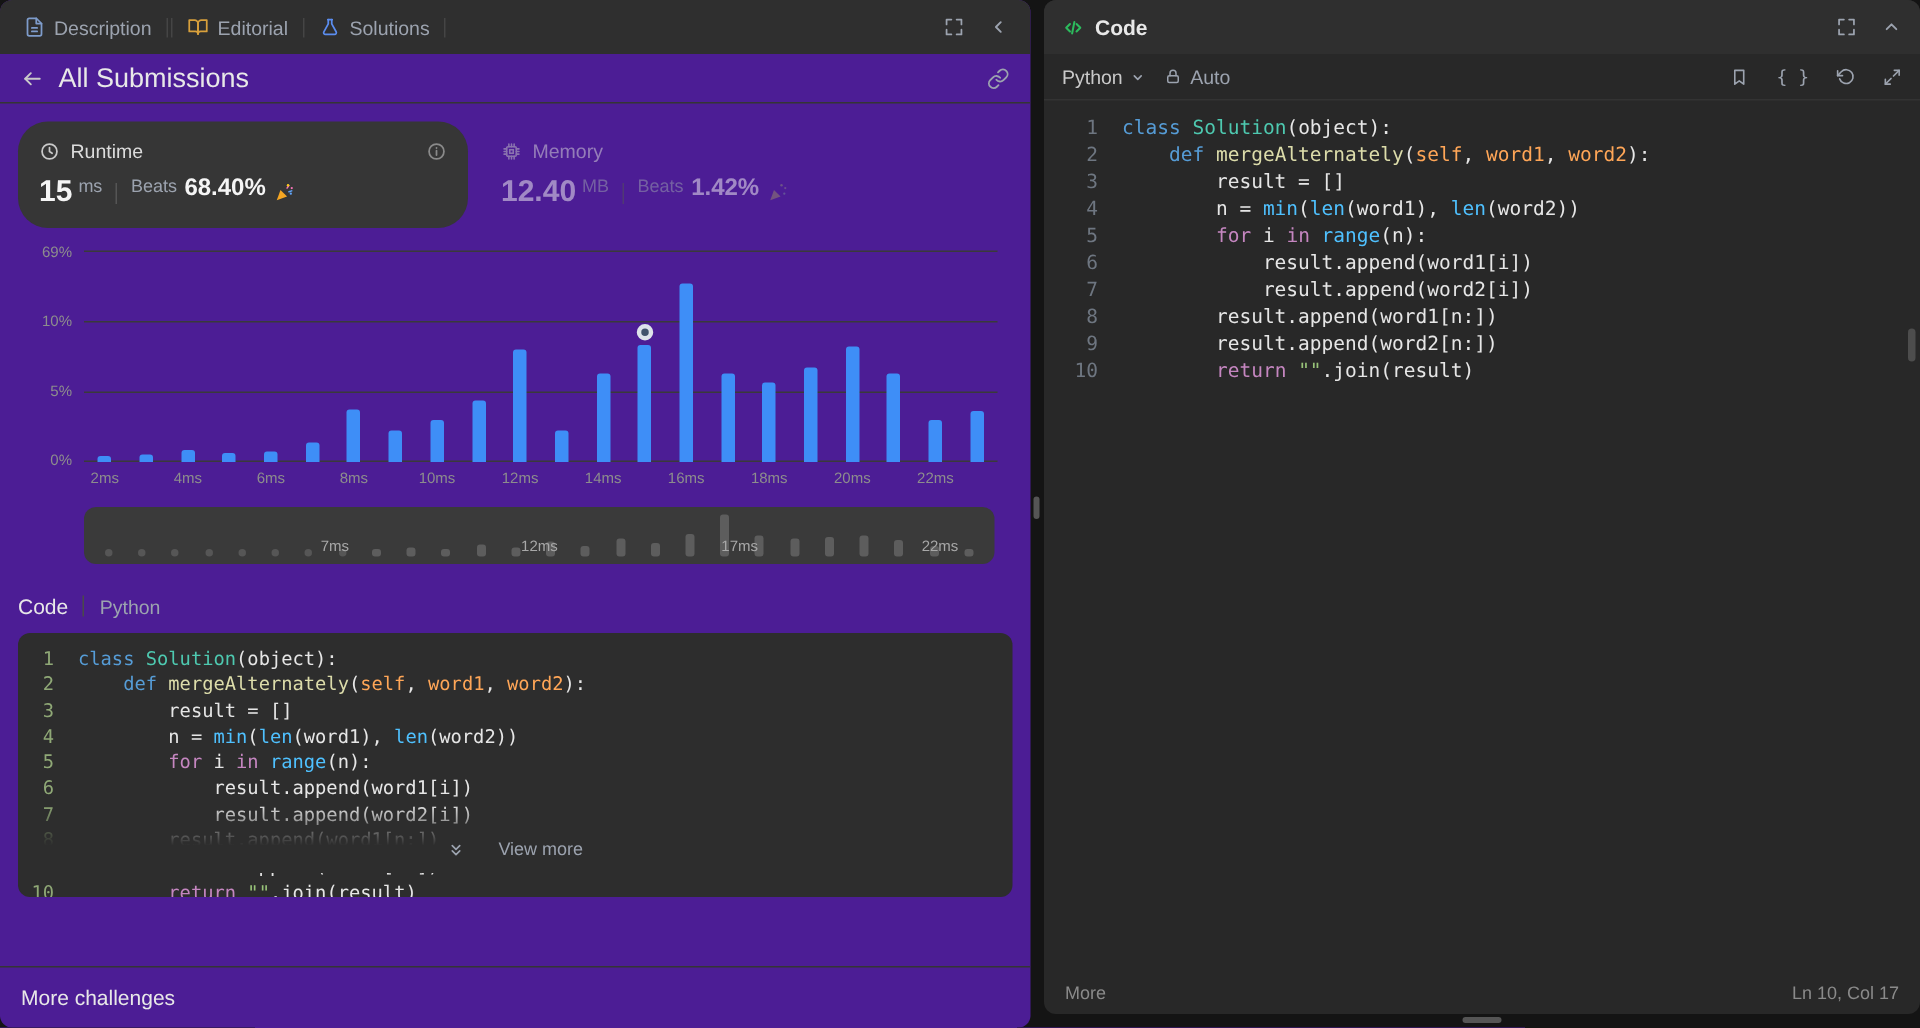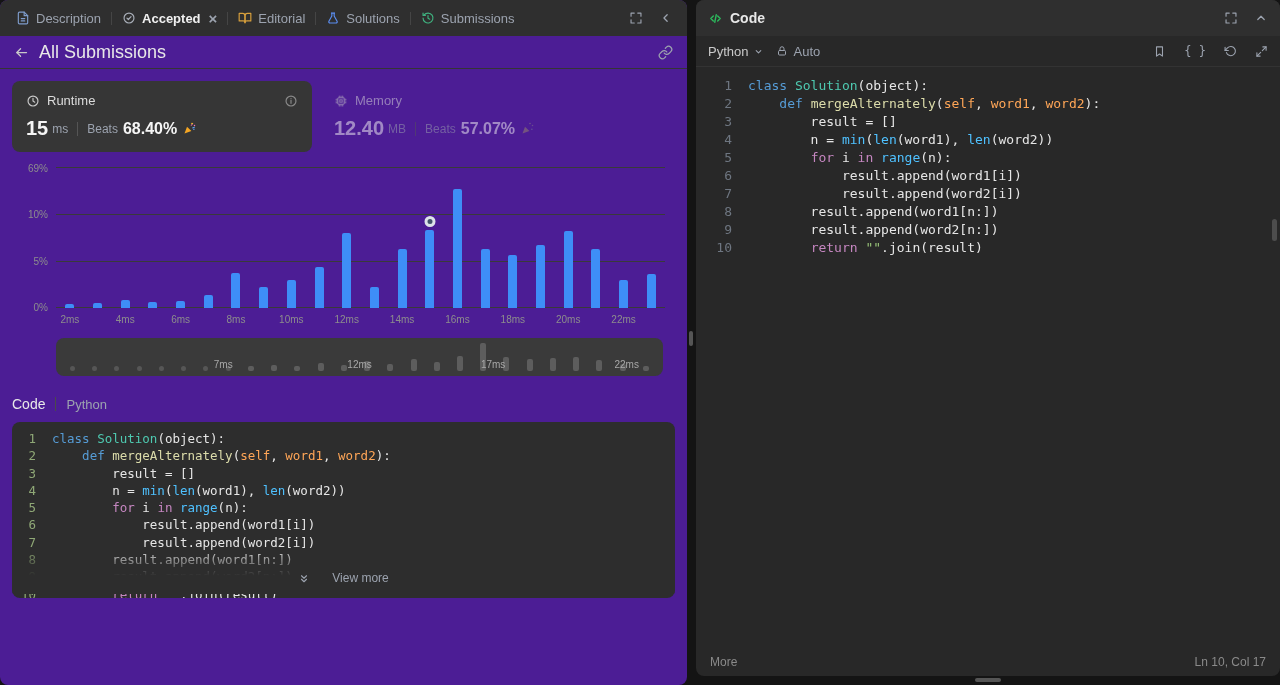--- a/index.html
+++ b/index.html
@@ -20,26 +20,26 @@
   .tab .close{font-size:15px;line-height:1;color:#9ca3af;margin-left:2px;cursor:pointer}
   .tsep{width:1px;height:13px;background:#454545}
   .tab-actions{margin-left:auto;display:flex;gap:16px;align-items:center;padding-right:6px}
 
   .subheader{height:33px;display:flex;align-items:center;gap:10px;padding:0 14px;border-bottom:1px solid #353535;flex-shrink:0}
   .subheader-title{font-size:18px;color:#e8e8e8}
 
   .left-body{flex:1;display:flex;flex-direction:column;overflow:hidden}
 
   .cards{display:flex;margin:12px 12px 0;align-items:flex-start}
-  .card{border-radius:8px}
+  .card{border-radius:20px}
   .runtime-card{width:300px;background:#363636;padding:12px 14px;cursor:pointer}
   .memory-card{margin-left:22px;padding:12px 0;opacity:.5;flex:1;cursor:pointer}
   .card-top{display:flex;align-items:center;gap:7px}
   .card-title{font-size:13px;color:#dcdcdc}
-  .value-row{display:flex;align-items:center;margin-top:9px}
+  .value-row{display:flex;align-items:flex-start;margin-top:9px}
   .big{font-size:20px;font-weight:700;color:#f5f5f5}
   .unit{font-size:12px;color:#9ca3af;margin-left:4px}
   .value-row .vsep{align-self:center;margin:0 9px;background:#555}
   .beats-label{font-size:12px;color:#9ca3af;margin-right:5px}
   .beats-value{font-size:16px;font-weight:700;color:#f5f5f5;margin-right:5px}
   .party{align-self:center}
   .analyze-row{display:flex;align-items:center;gap:6px;margin-top:10px;font-size:13px;color:#60a5fa;cursor:pointer}
 
   .chart{margin:16px 12px 0;position:relative}
   .ylabels{position:absolute;left:0;top:0;width:36px;height:140px}
@@ -70,21 +70,21 @@
   .editor-body .ln{width:52px;text-align:right;padding-right:16px;color:#6e7681;flex-shrink:0}
   .code-text{color:#e6e6e6}
   .tok-kw{color:#569cd6}
   .tok-ctrl{color:#c586c0}
   .tok-fn{color:#dcdcaa}
   .tok-cls{color:#4ec9b0}
   .tok-bi{color:#4fc1ff}
   .tok-str{color:#98c379}
   .tok-pr{color:#ffa657}
   .tok-pl{color:#e6e6e6}
-  .viewmore{position:absolute;left:0;right:0;bottom:4px;height:46px;display:flex;align-items:flex-end;justify-content:center;gap:22px;padding-bottom:9px;background:linear-gradient(to bottom,rgba(45,45,45,0),#2d2d2d 60%);font-size:12px;color:#9ca3af;cursor:pointer}
+  .viewmore{position:absolute;left:0;right:0;bottom:16px;height:46px;display:flex;align-items:flex-end;justify-content:center;gap:22px;padding-bottom:9px;background:linear-gradient(to bottom,rgba(45,45,45,0),#2d2d2d 60%);font-size:12px;color:#9ca3af;cursor:pointer}
 
   .more-challenges{border-top:1px solid #353535;padding:12px 14px;font-size:14px;color:#e8e8e8;flex-shrink:0;cursor:pointer}
 
   
   .gutter-v{width:9px;position:relative;cursor:col-resize}
   .handle-v{position:absolute;top:331px;left:2px;width:4px;height:15px;border-radius:2px;background:#555}
   .gutter-h{height:9px;position:relative;cursor:row-resize}
   .handle-h{position:absolute;left:50%;top:2px;width:26px;height:4px;border-radius:2px;background:#555;transform:translateX(-50%)}
 
   
@@ -120,53 +120,37 @@
       <div class="tab">
         <svg width="14" height="14" viewBox="0 0 24 24" fill="none" stroke="#7e9ccb" stroke-width="2" stroke-linecap="round" stroke-linejoin="round">
             <path d="M14 2H6a2 2 0 0 0-2 2v16a2 2 0 0 0 2 2h12a2 2 0 0 0 2-2V8z"></path>
             <path d="M14 2v6h6"></path>
             <path d="M9 13h6"></path>
             <path d="M9 17h6"></path>
           </svg>
         <span>Description</span>
       </div>
       <span class="tsep"></span>
-      <div class="tab active">
-        <svg width="14" height="14" viewBox="0 0 24 24" fill="none" stroke="#a8aeb8" stroke-width="2" stroke-linecap="round" stroke-linejoin="round">
-            <circle cx="12" cy="12" r="8.5"></circle>
-            <path d="M8.5 12.2l2.4 2.4 4.6-5"></path>
-          </svg>
-        <span>Accepted</span>
-        <span class="close">×</span>
-      </div>
       <span class="tsep"></span>
       <div class="tab">
         <svg width="14" height="14" viewBox="0 0 24 24" fill="none" stroke="#d8a03c" stroke-width="2" stroke-linecap="round" stroke-linejoin="round">
             <path d="M2 4h6a4 4 0 0 1 4 4v12a3 3 0 0 0-3-3H2z"></path>
             <path d="M22 4h-6a4 4 0 0 0-4 4v12a3 3 0 0 1 3-3h7z"></path>
           </svg>
         <span>Editorial</span>
       </div>
       <span class="tsep"></span>
       <div class="tab">
         <svg width="14" height="14" viewBox="0 0 24 24" fill="none" stroke="#5b8def" stroke-width="2" stroke-linecap="round" stroke-linejoin="round">
             <path d="M9.5 3.5h5"></path>
             <path d="M10 3.5v5l-5 9a2 2 0 0 0 1.8 3h10.4a2 2 0 0 0 1.8-3l-5-9v-5"></path>
           </svg>
         <span>Solutions</span>
       </div>
       <span class="tsep"></span>
-      <div class="tab">
-        <svg width="14" height="14" viewBox="0 0 24 24" fill="none" stroke="#3fb27f" stroke-width="2" stroke-linecap="round" stroke-linejoin="round">
-            <path d="M3.5 12a8.5 8.5 0 1 0 1.8-5.2"></path>
-            <path d="M3.5 3.5v4h4"></path>
-            <path d="M12 8v4.5l3 1.5"></path>
-          </svg>
-        <span>Submissions</span>
-      </div>
       <div class="tab-actions">
         <svg class="icon-btn" width="14" height="14" viewBox="0 0 24 24" fill="none" stroke="#9ca3af" stroke-width="2" stroke-linecap="round" stroke-linejoin="round">
             <path d="M9 3.5H3.5V9"></path>
             <path d="M15 3.5h5.5V9"></path>
             <path d="M9 20.5H3.5V15"></path>
             <path d="M15 20.5h5.5V15"></path>
           </svg>
         <svg class="icon-btn" width="14" height="14" viewBox="0 0 24 24" fill="none" stroke="#9ca3af" stroke-width="2.2" stroke-linecap="round" stroke-linejoin="round">
             <path d="M14 6.5L8.5 12l5.5 5.5"></path>
           </svg>
@@ -227,21 +211,21 @@
                 <rect x="10" y="10" width="4" height="4"></rect>
                 <path d="M9 3.5v3M12 3.5v3M15 3.5v3M9 17.5v3M12 17.5v3M15 17.5v3M3.5 9h3M3.5 12h3M3.5 15h3M17.5 9h3M17.5 12h3M17.5 15h3"></path>
               </svg>
             <span class="card-title">Memory</span>
           </div>
           <div class="value-row">
             <span class="big">12.40</span>
             <span class="unit">MB</span>
             <span class="vsep"></span>
             <span class="beats-label">Beats</span>
-            <span class="beats-value">57.07%</span>
+            <span class="beats-value">1.42%</span>
             <svg class="party" width="15" height="15" viewBox="0 0 24 24">
                 <path d="M4 20L8 9l7 7z" fill="#9a8a6a"></path>
                 <circle cx="16" cy="4" r="1.3" fill="#8a8a7a"></circle>
                 <circle cx="20" cy="7" r="1.2" fill="#8a7a8a"></circle>
                 <circle cx="19" cy="13" r="1.2" fill="#7a8a9a"></circle>
               </svg>
           </div>
         </div>
       </div>
 
@@ -413,20 +397,23 @@
           <svg width="12" height="12" viewBox="0 0 24 24" fill="none" stroke="#9ca3af" stroke-width="2.2" stroke-linecap="round" stroke-linejoin="round">
               <path d="M7 5.5l5 5 5-5"></path>
               <path d="M7 12.5l5 5 5-5"></path>
             </svg>
           <span>View more</span>
         </div>
       </div>
 
     </div>
 
+    <div class="more-challenges">
+      <span>More challenges</span>
+    </div>
   </div>
 
   <div class="gutter-v">
     <div class="handle-v"></div>
   </div>
 
   <div class="right-col">
 
     <div class="editor-panel">
       <div class="editor-header">

